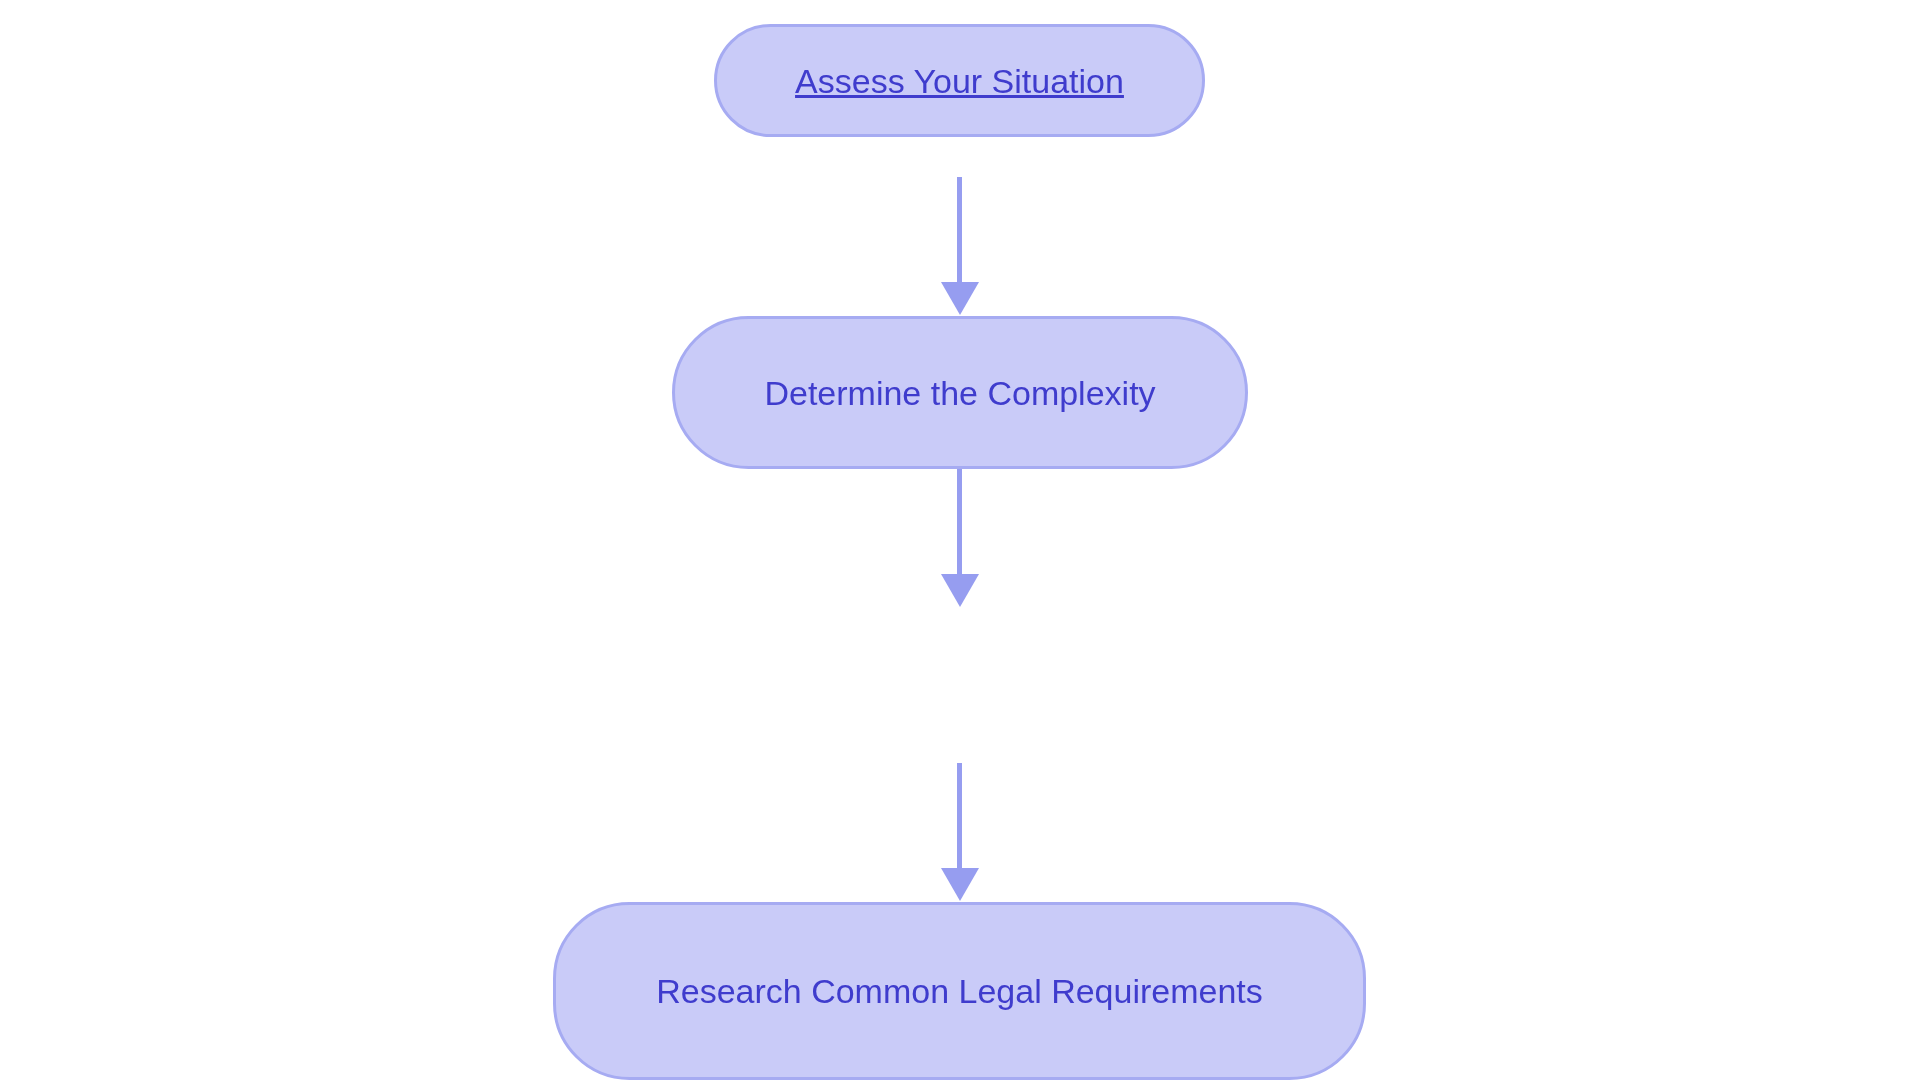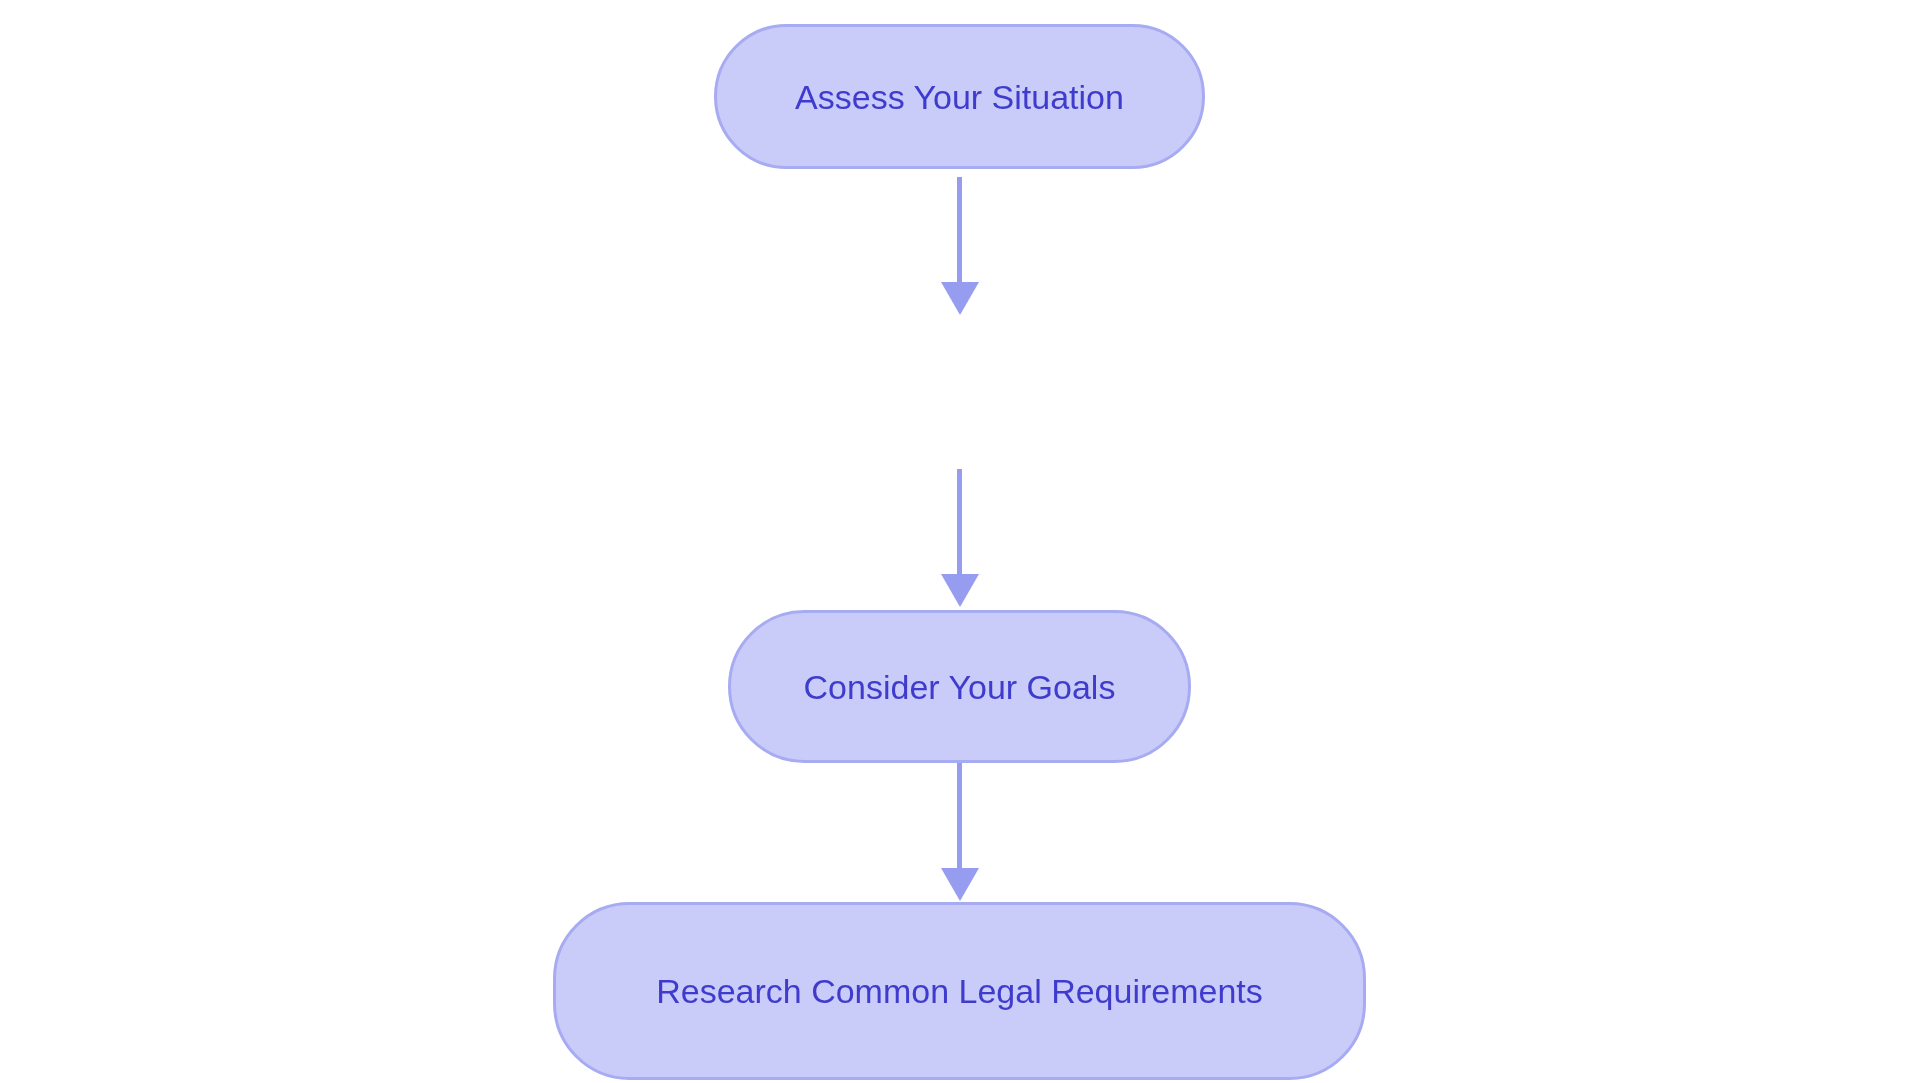--- a/index.html
+++ b/index.html
@@ -30,21 +30,21 @@
     justify-content: center;
     background: var(--node_fill);
     border: 3px solid var(--node_border);
     border-radius: 76.5px;
     color: var(--node_text);
     font-size: 34px;
     line-height: 1;
     text-align: center;
     white-space: nowrap;
   }
-  .node-1 { left: 714px; top: 24px;  width: 491px; height: 145px; }
+  .node-1 { left: 714px; top: 24px;  width: 491px; height: 113px; text-decoration: underline; }
   .node-2 { left: 672px; top: 316px; width: 576px; height: 153px; }
   .node-3 { left: 728px; top: 610px; width: 463px; height: 153px; }
   .node-4 { left: 553px; top: 902px; width: 813px; height: 178px; }
 
   .flow-arrow {
     position: absolute;
     left: 940px;
     width: 39px;
     height: 138px;
     display: flex;
@@ -74,29 +74,29 @@
 
   <div class="flow-node node-1">
     <span>Assess Your Situation</span>
   </div>
 
   <div class="flow-arrow arrow-1">
     <div class="arrow-shaft"></div>
     <div class="arrow-head"></div>
   </div>
 
+  <div class="flow-node node-2">
+    <span>Determine the Complexity</span>
+  </div>
 
   <div class="flow-arrow arrow-2">
     <div class="arrow-shaft"></div>
     <div class="arrow-head"></div>
   </div>
 
-  <div class="flow-node node-3">
-    <span>Consider Your Goals</span>
-  </div>
 
   <div class="flow-arrow arrow-3">
     <div class="arrow-shaft"></div>
     <div class="arrow-head"></div>
   </div>
 
   <div class="flow-node node-4">
     <span>Research Common Legal Requirements</span>
   </div>
 

